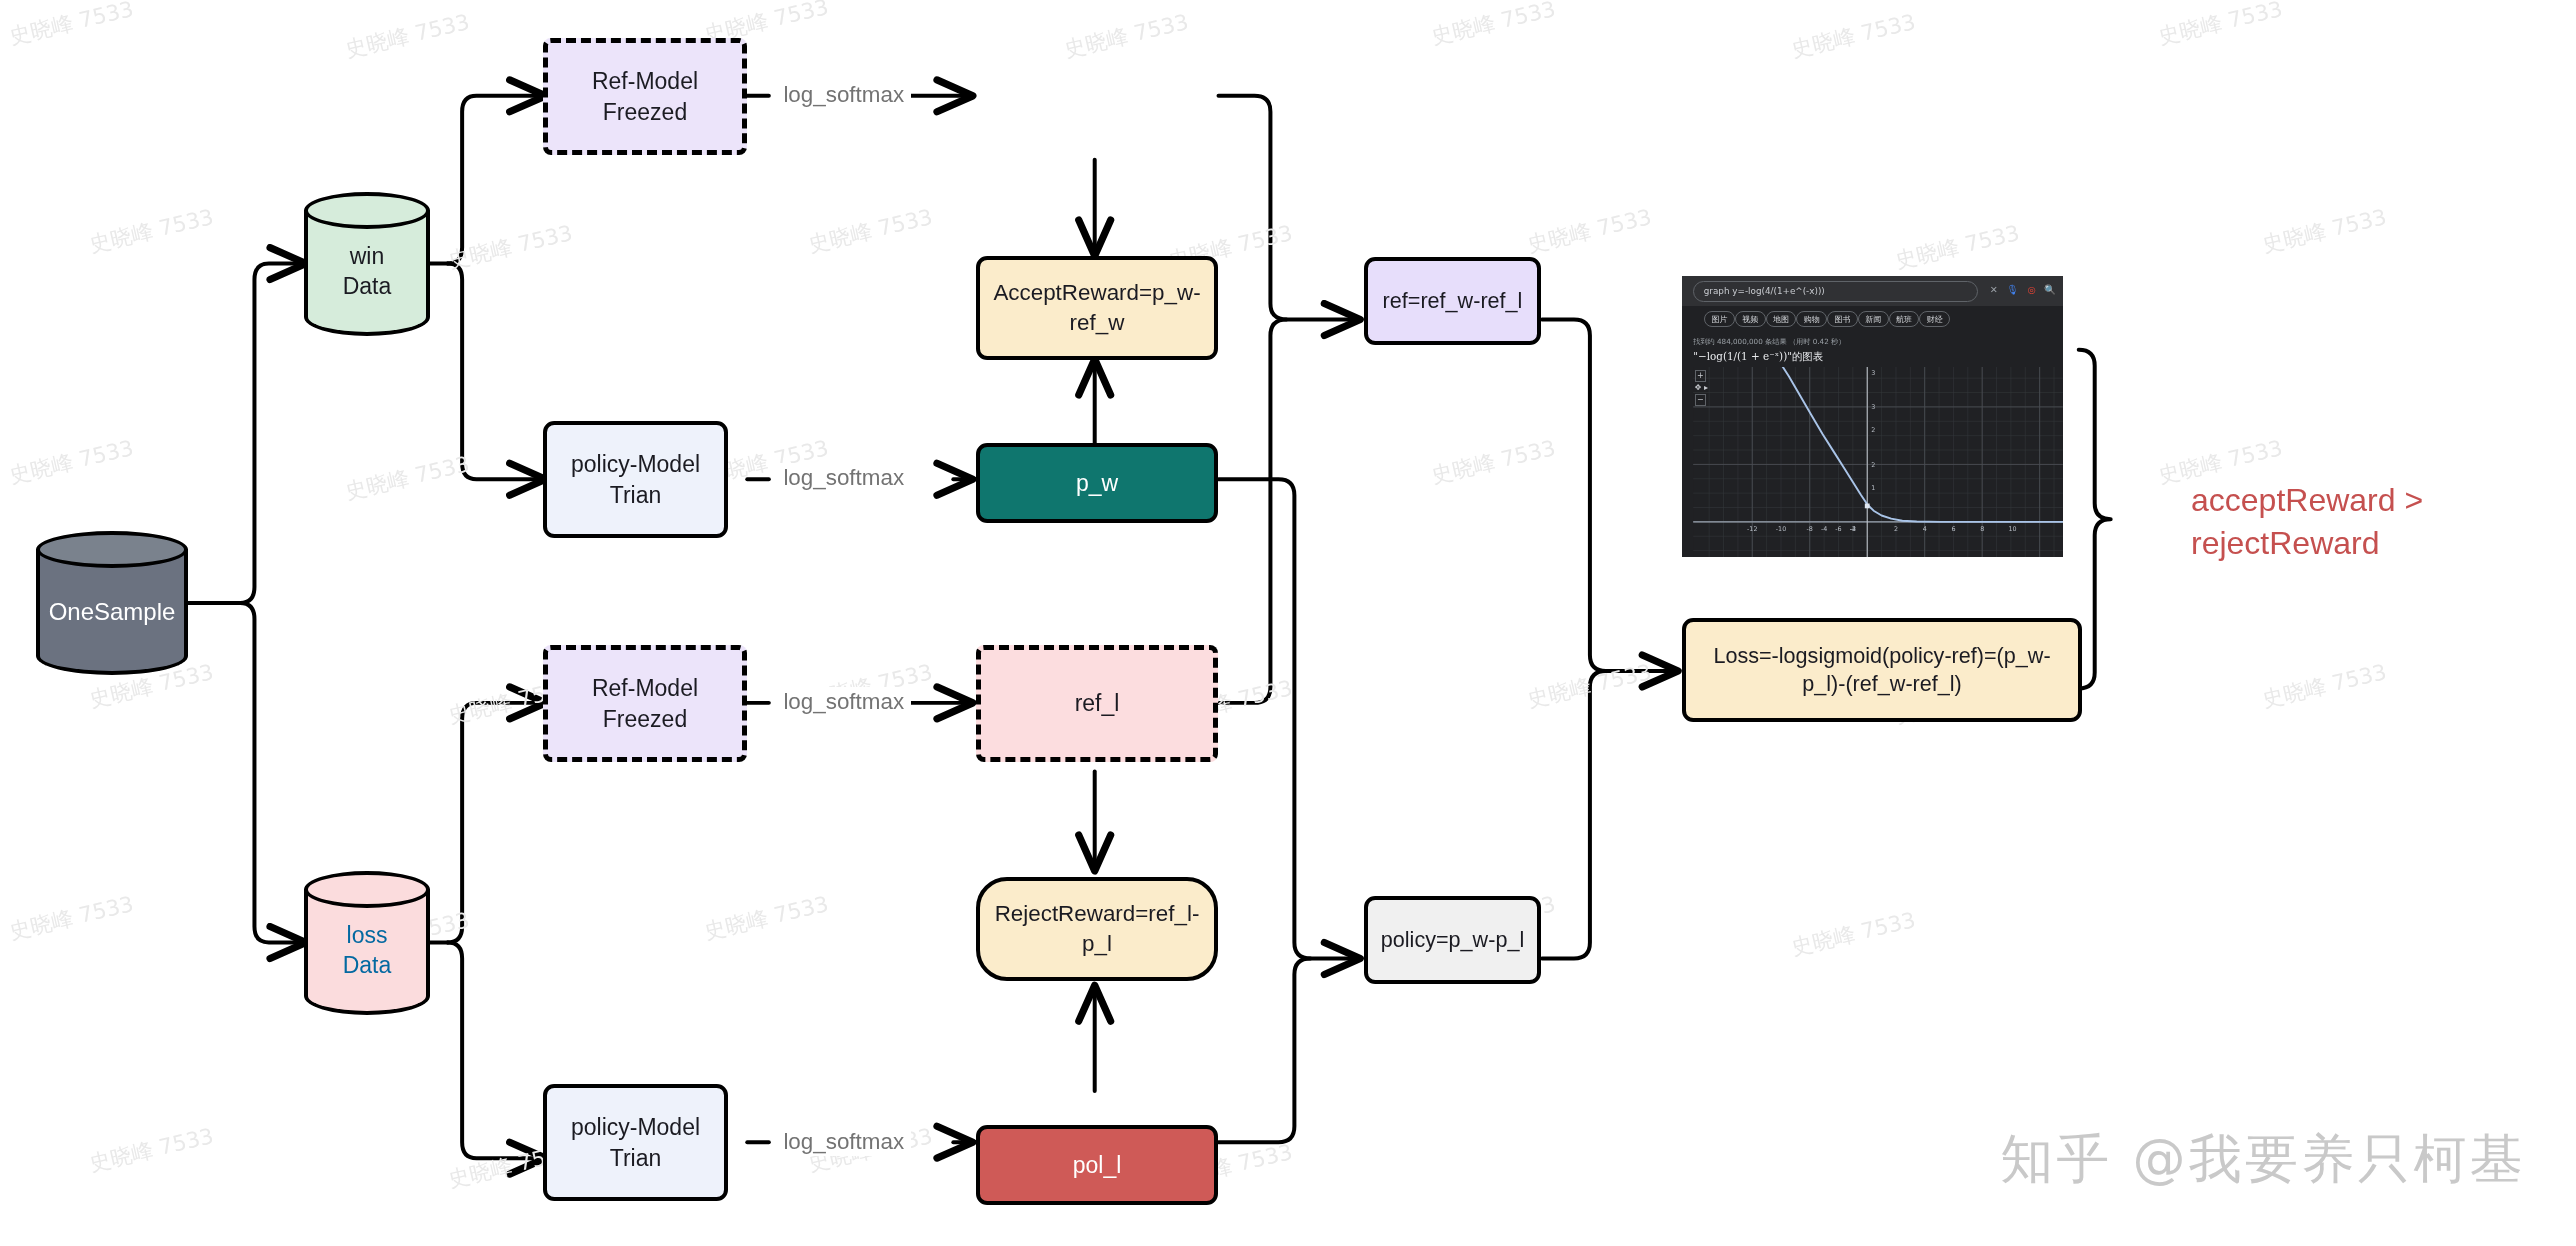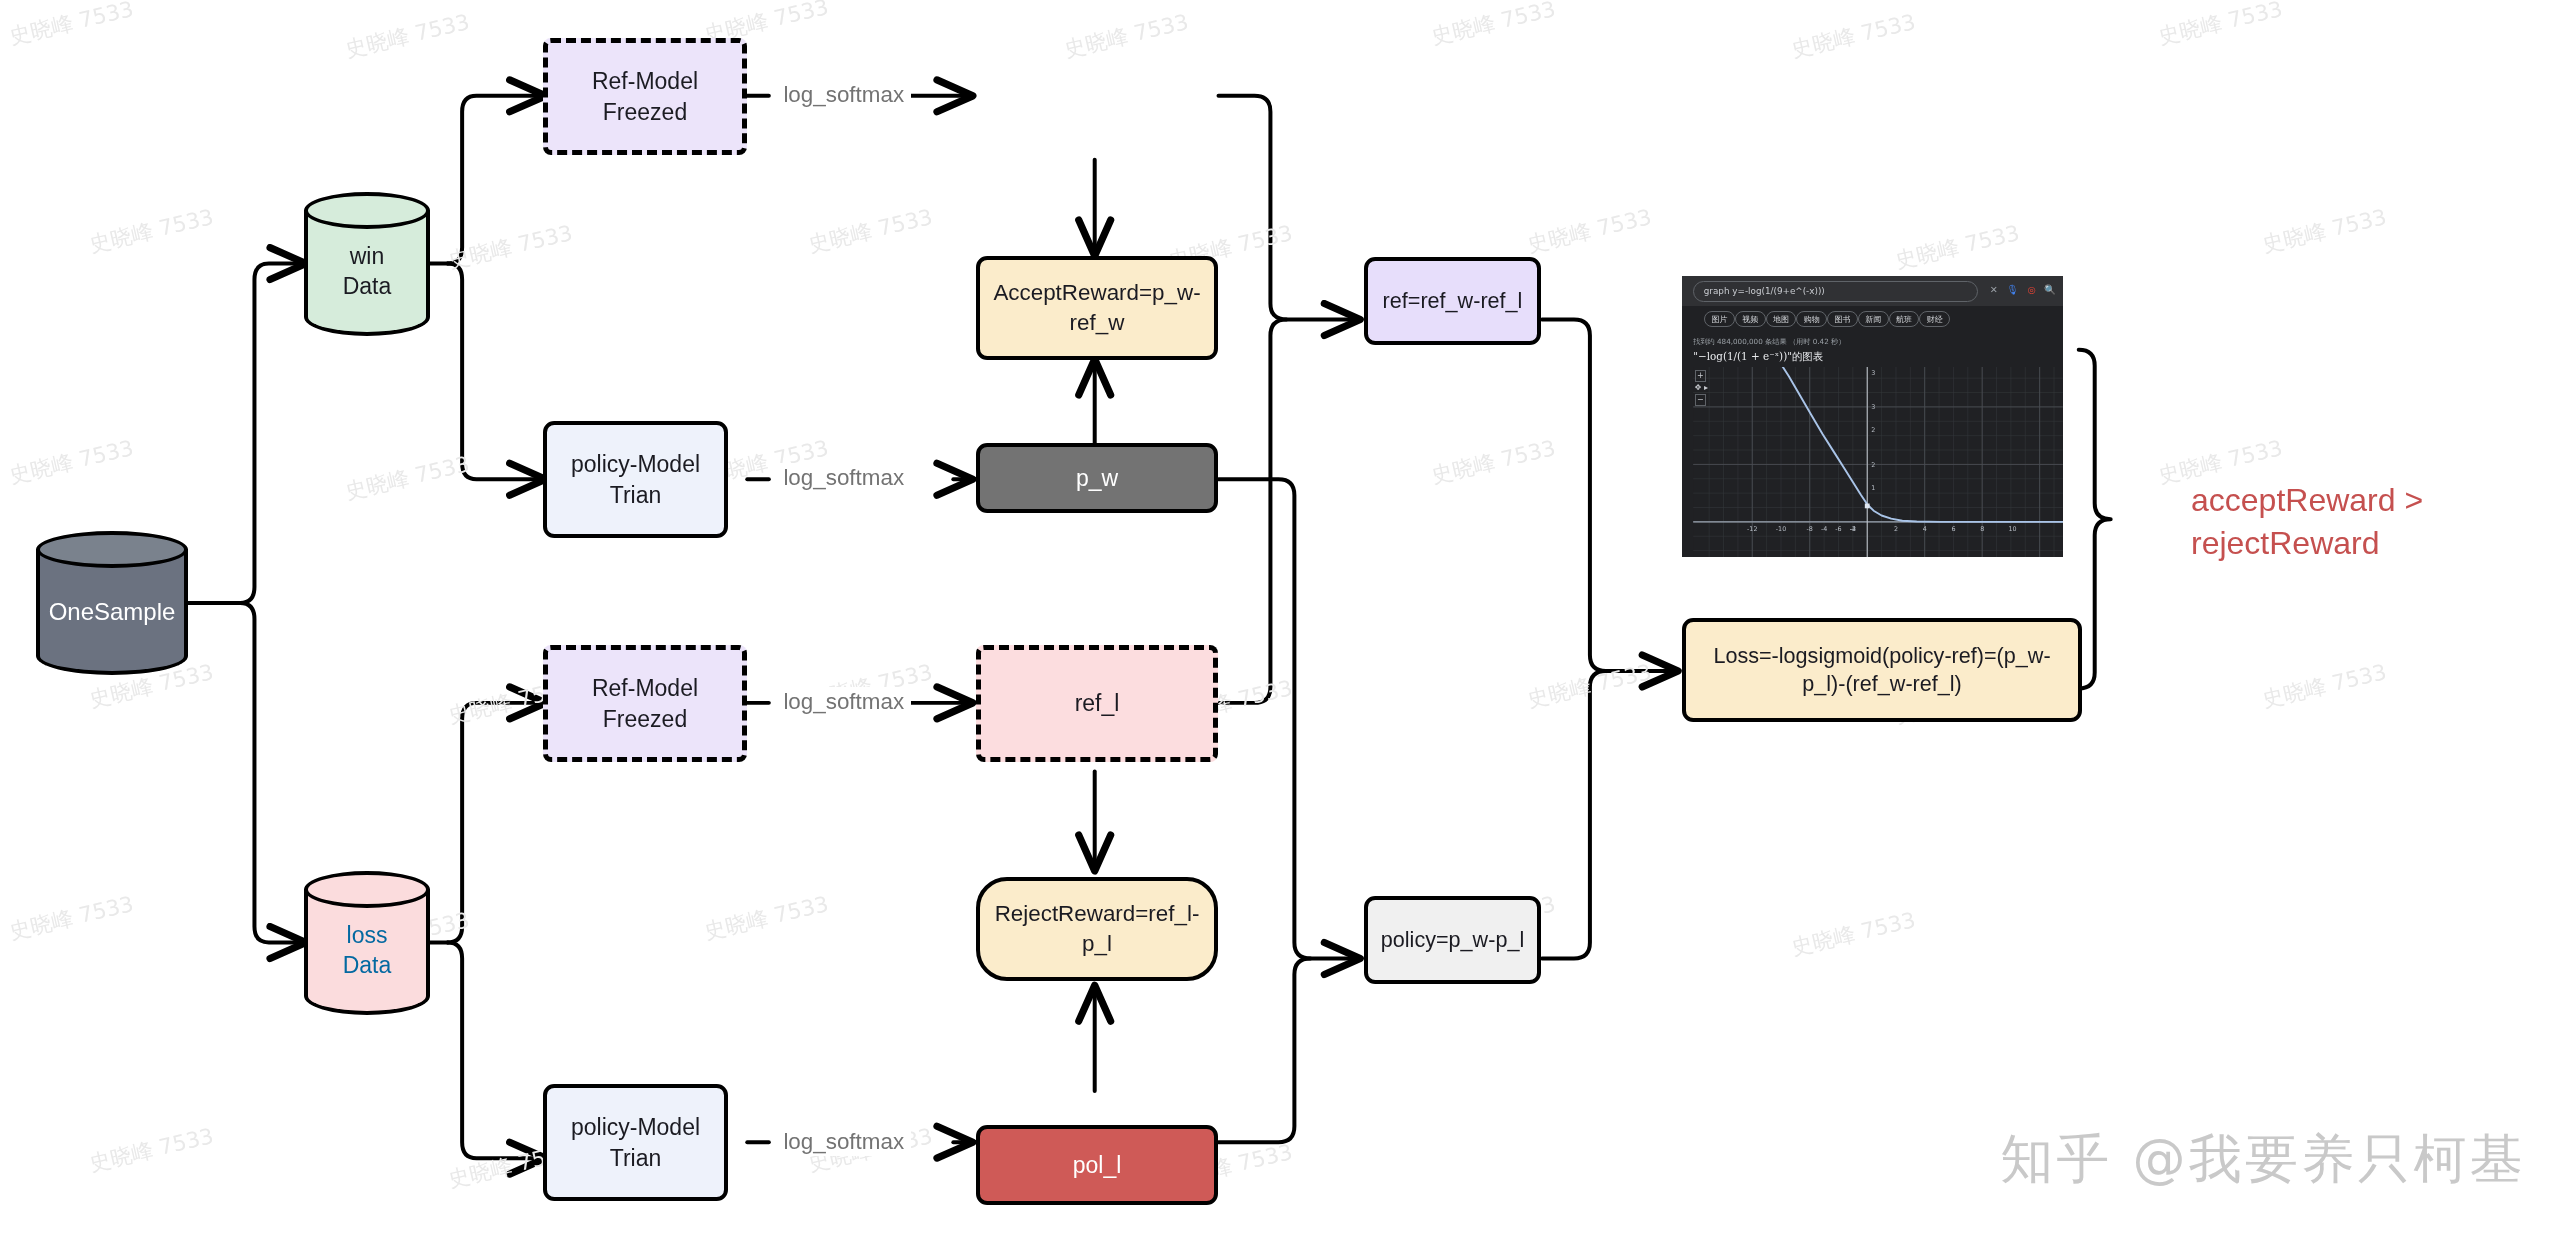--- a/index.html
+++ b/index.html
@@ -244,21 +244,21 @@
   <div class="elabel" style="left:777px; top:80px; font-size:22.4px;">log_softmax</div>
   <div class="elabel" style="left:777px; top:463px; font-size:22.4px;">log_softmax</div>
   <div class="elabel" style="left:777px; top:687px; font-size:22.4px;">log_softmax</div>
   <div class="elabel" style="left:777px; top:1127px; font-size:22.4px;">log_softmax</div>
 
 
   <div class="node box" style="left:976px; top:256px; width:242px; height:104px; background:#fbeccb;">
     <span style="font-size:22.4px;">AcceptReward=p_w-ref_w</span>
   </div>
 
-  <div class="node box" style="left:976px; top:443px; width:242px; height:70px; background:#737373;">
+  <div class="node box" style="left:976px; top:443px; width:242px; height:80px; background:#0f766e;">
     <span style="font-size:23px; color:#ffffff;">p_w</span>
   </div>
 
   <div class="node box dashed" style="left:976px; top:645px; width:242px; height:117px; background:#fcdddf;">
     <span style="font-size:23px;">ref_l</span>
   </div>
 
   <div class="node box" style="left:976px; top:877px; width:242px; height:104px; background:#fbeccb;border-radius:31px;">
     <span style="font-size:22.4px;">RejectReward=ref_l-p_l</span>
   </div>
@@ -274,21 +274,21 @@
   <div class="node box" style="left:1364px; top:896px; width:177px; height:88px; background:#f0f0f0;">
     <span style="font-size:21.6px;">policy=p_w-p_l</span>
   </div>
 
   <div class="node box" style="left:1682px; top:618px; width:400px; height:104px; background:#fbeccb;">
     <span style="font-size:21.6px;">Loss=-logsigmoid(policy-ref)=(p_w-p_l)-(ref_w-ref_l)</span>
   </div>
 
   <div class="shot" style="left:1682px; top:276px; width:381px; height:281px;">
     <div class="sbar"></div>
-    <div class="sfield">graph y=-log(1/(9+e^(-x)))</div>
+    <div class="sfield">graph y=-log(4/(1+e^(-x)))</div>
     <div class="sicons">
       <span>✕</span>
       <span style="color:#4285f4;">🎙</span>
       <span style="color:#ea4335;">◎</span>
       <span style="color:#8ab4f8;">🔍</span>
     </div>
     <div class="tabs">
       <span>图片</span>
       <span>视频</span>
       <span>地图</span>

